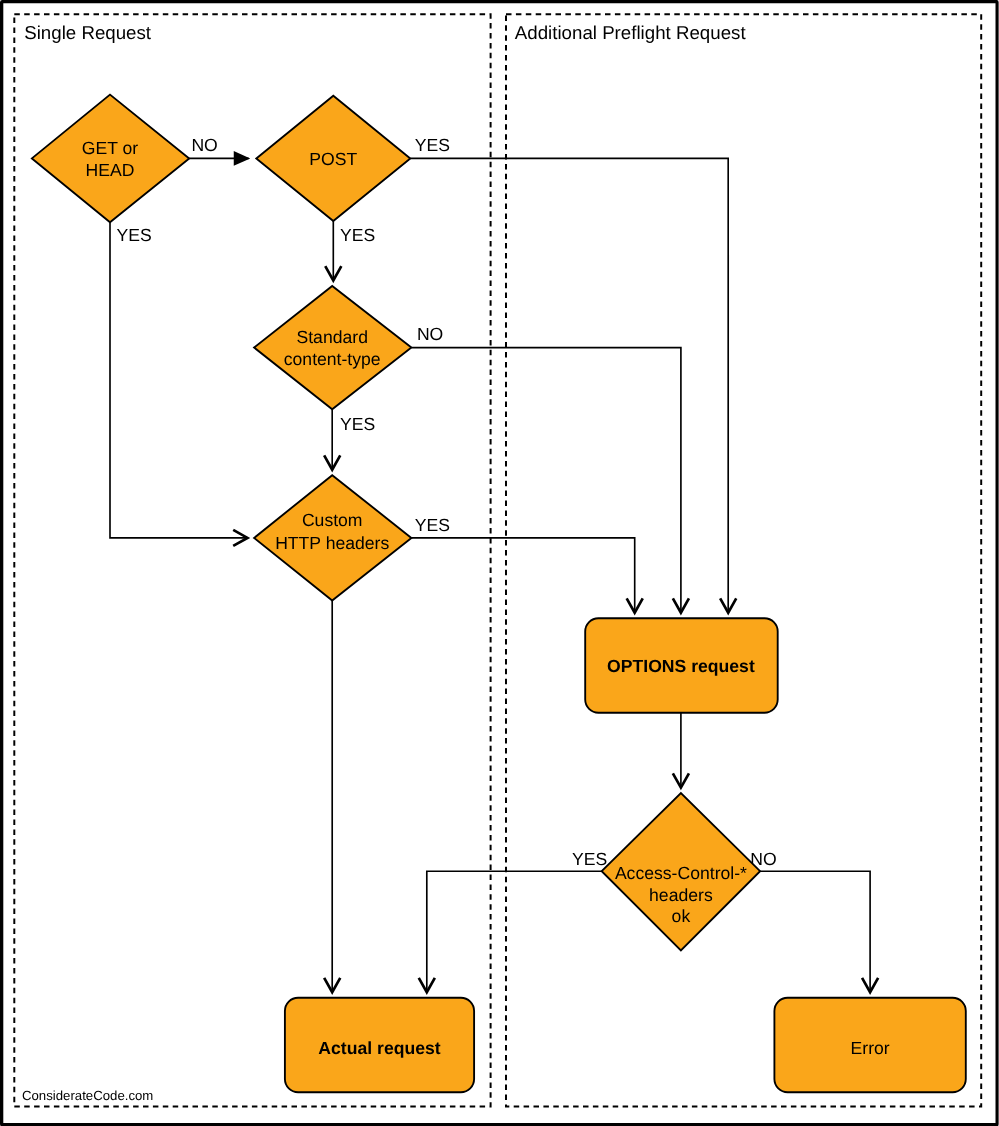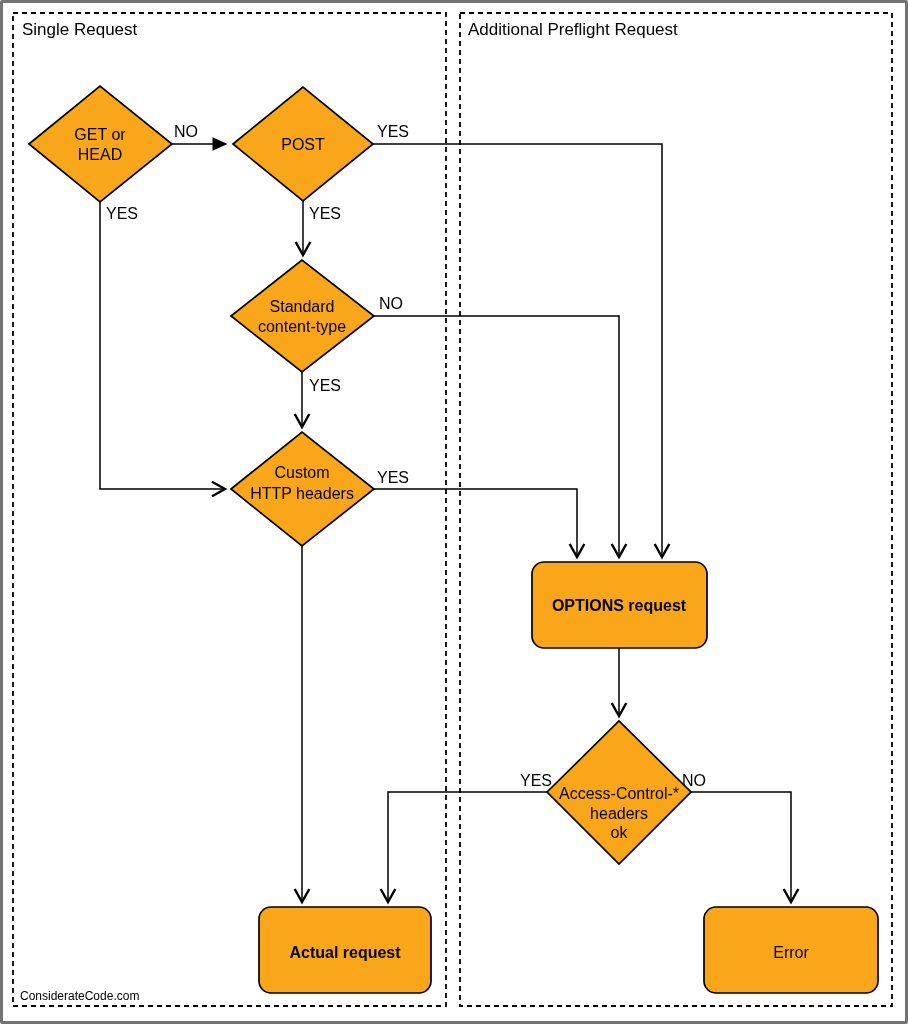--- a/index.html
+++ b/index.html
@@ -7,21 +7,21 @@
     padding: 0;
     background: #ffffff;
     font-family: "Liberation Sans", sans-serif;
   }
   .canvas {
     position: relative;
     width: 908px;
     height: 1024px;
     background: #ffffff;
     box-sizing: border-box;
-    border: 3px solid #737373;
+    border: 3px solid #000000;
     border-radius: 2px;
     overflow: hidden;
   }
   svg.flowchart {
     position: absolute;
     top: -3px;
     left: -3px;
     width: 908px;
     height: 1024px;
   }

